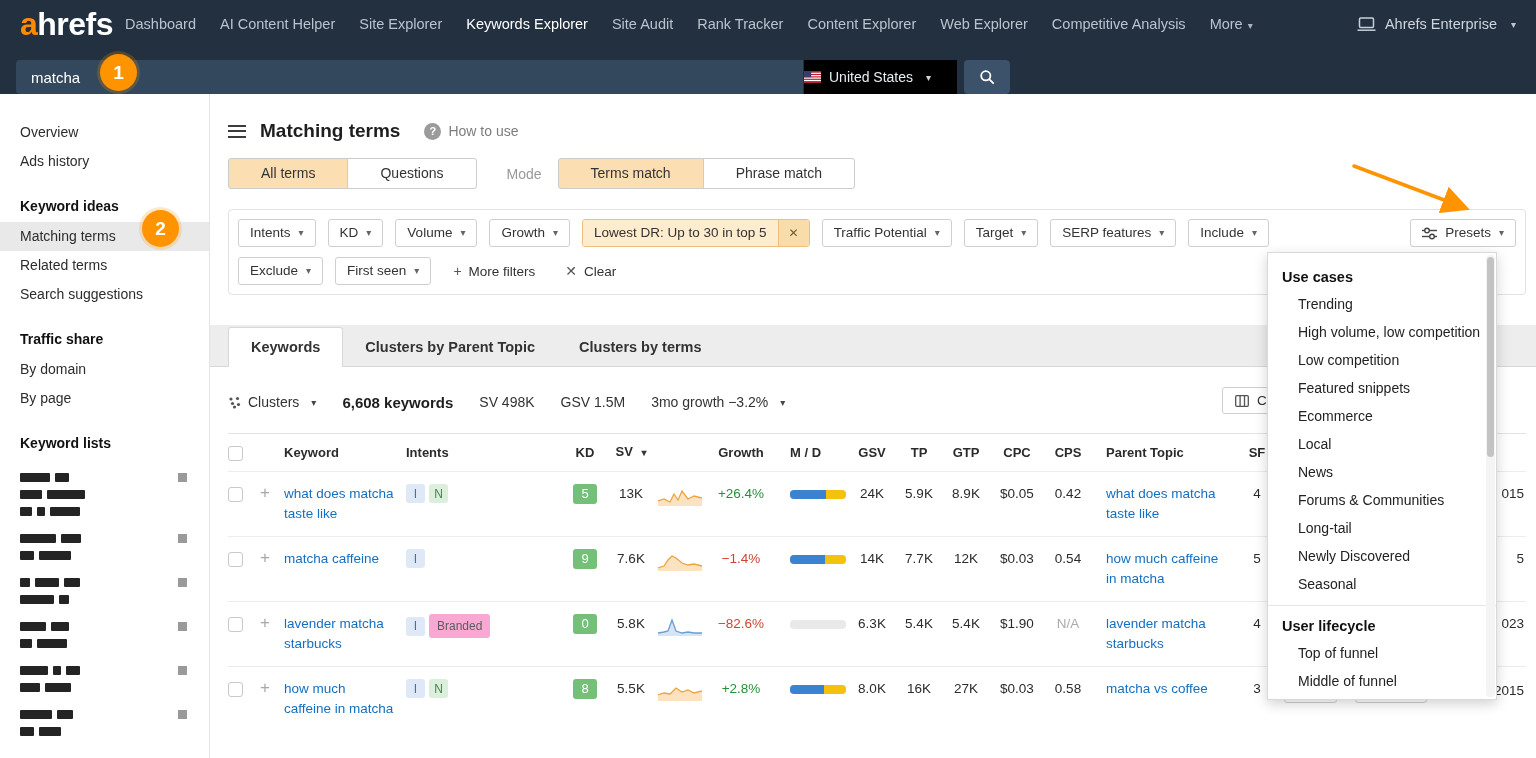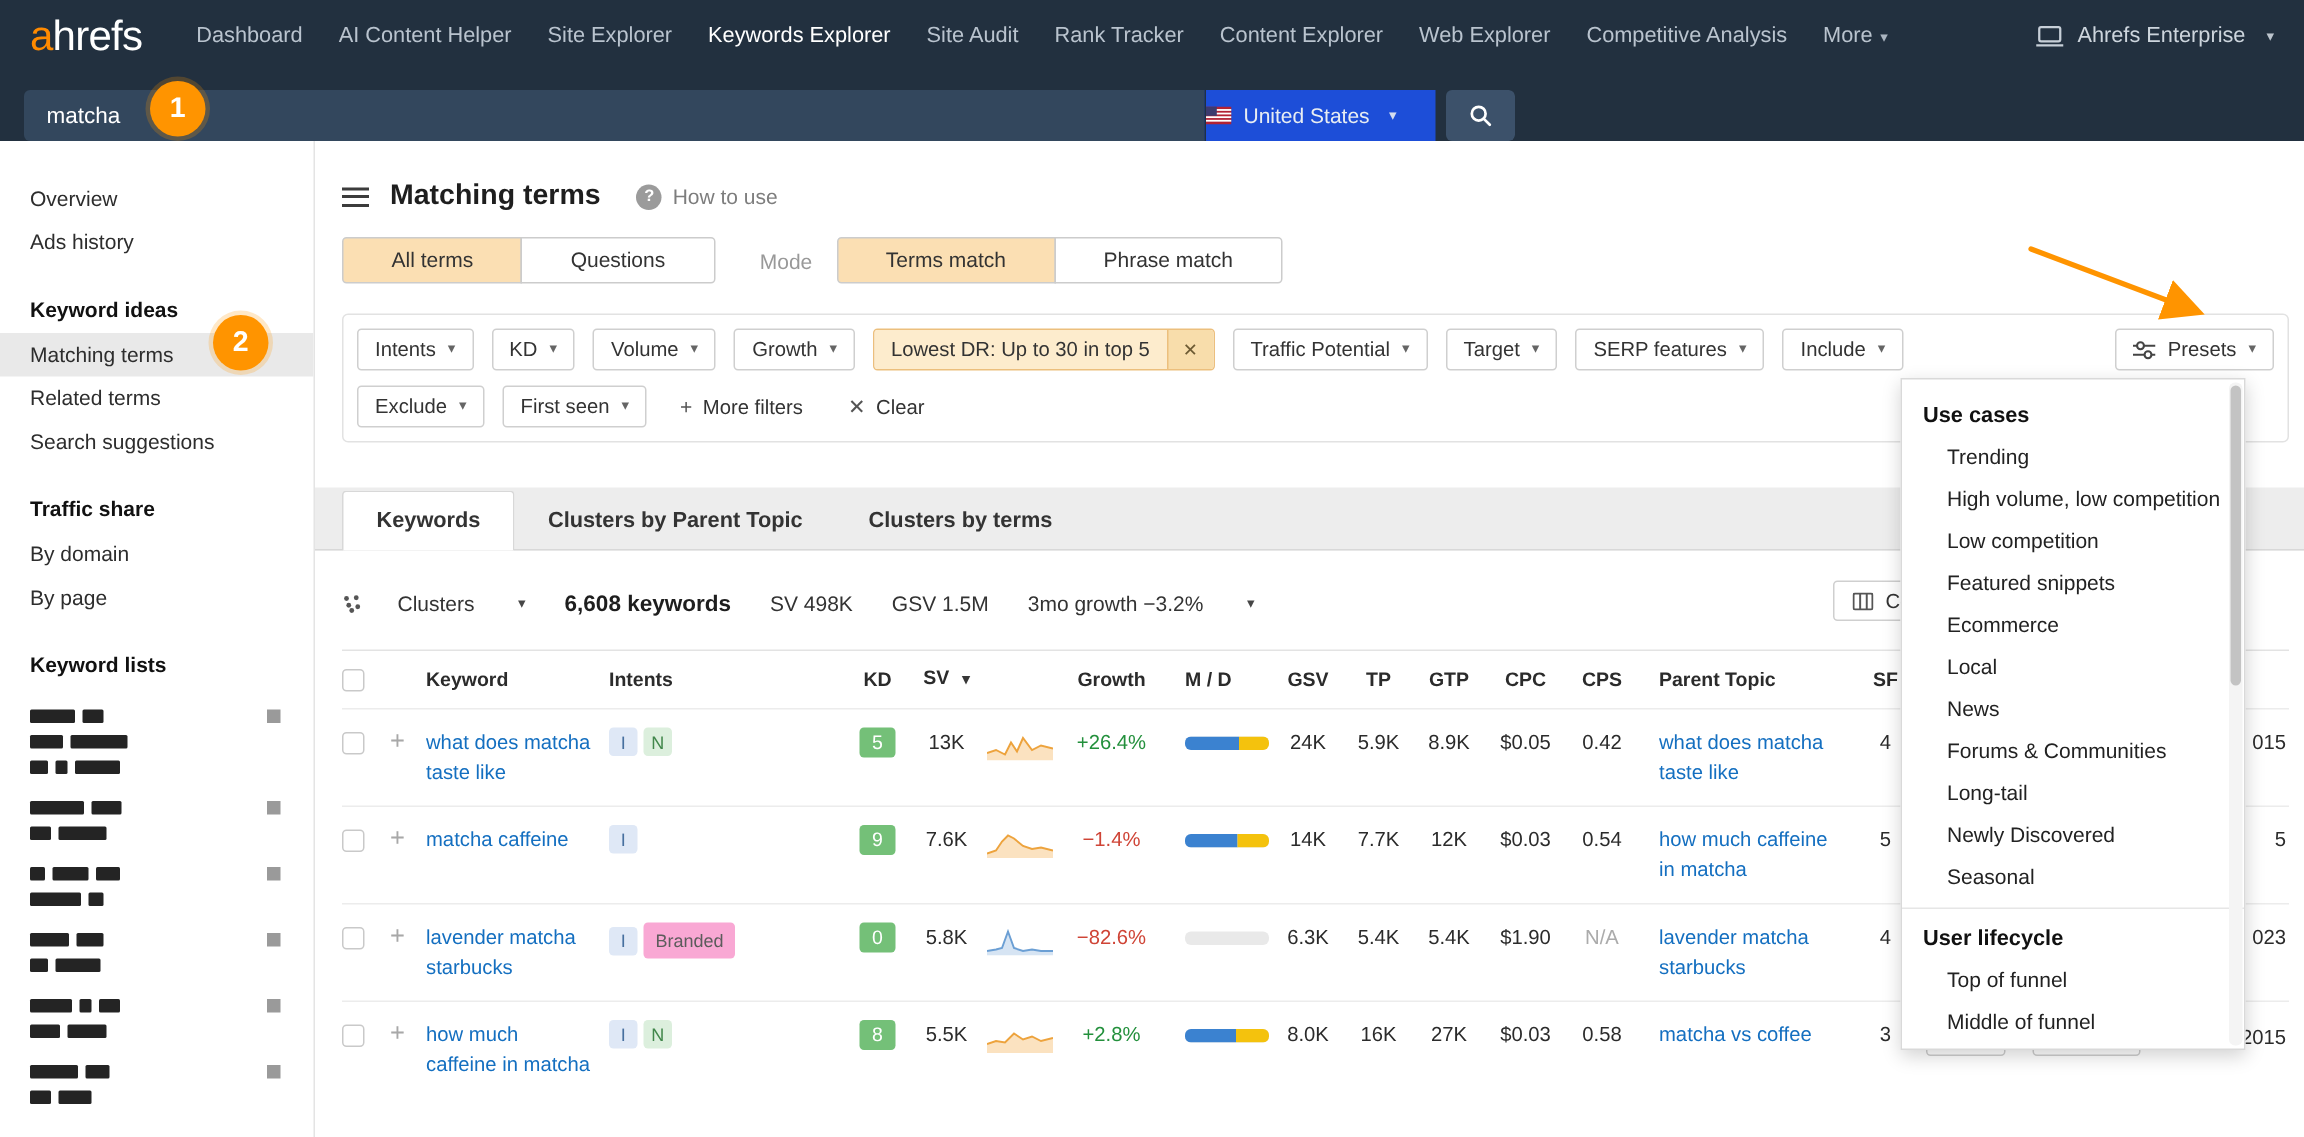--- a/index.html
+++ b/index.html
@@ -2,32 +2,32 @@
 <html><head>
 <meta charset="utf-8">
 <style>
   *{margin:0;padding:0;box-sizing:border-box}
   html,body{width:1536px;height:758px;overflow:hidden}
   body{font-family:"Liberation Sans",sans-serif;background:#fff;color:#333;font-size:14px}
   .page{position:relative;width:1536px;height:758px;overflow:hidden;background:#fff}
 
   
   .topnav{position:absolute;top:0;left:0;right:0;height:48px;background:#22303f;display:flex;align-items:center;padding:0 20px;z-index:10}
-  .logo{font-size:28px;font-weight:normal;color:#fff;letter-spacing:-.5px;margin-right:24px;cursor:pointer}
+  .logo{font-size:32px;font-weight:bold;color:#fff;letter-spacing:-.5px;cursor:pointer}
   .logo .accent{color:#ff8a00}
   .nav-item{color:#b9c3ce;font-size:14.5px;padding:0 12px;cursor:pointer;white-space:nowrap;text-decoration:none}
   .nav-item.active{color:#fff}
   .caret{font-size:10px;margin-left:5px;opacity:.9;display:inline-block}
   .topnav-right{margin-left:auto;display:flex;align-items:center;color:#cdd5dd;font-size:14.5px;gap:9px;cursor:pointer}
 
   
   .searchrow{position:absolute;top:48px;left:0;right:0;height:46px;background:#22303f;display:flex;align-items:flex-end;padding:0 16px;z-index:10}
   .search-group{display:flex;height:34px;width:994px;border-radius:4px;overflow:hidden}
   .search-input{flex:1;background:#33475d;border:none;color:#fff;font-size:15px;padding:0 15px;outline:none;font-family:"Liberation Sans",sans-serif}
-  .country-btn{width:154px;background:#1d4ed8;border-left:1px solid #22303f;color:#e8edf2;font-size:14px;display:flex;align-items:center;gap:8px;padding:0 0;cursor:pointer}
+  .country-btn{width:154px;background:#000000;border-left:1px solid #22303f;color:#e8edf2;font-size:14px;display:flex;align-items:center;gap:8px;padding:0 0;cursor:pointer}
   .search-btn{width:46px;background:#3c516a;display:flex;align-items:center;justify-content:center;cursor:pointer;margin-left:7px;border-radius:4px;height:34px}
 
   
   .step-badge{position:absolute;width:37px;height:37px;border-radius:50%;background:#ff9400;color:#fff;font-size:19px;font-weight:bold;display:flex;align-items:center;justify-content:center;z-index:60;box-shadow:0 0 0 3px rgba(255,148,0,.22)}
   .badge1{left:100px;top:54px}
   .badge2{left:142px;top:210px}
   .arrow-svg{position:absolute;left:1342px;top:160px;z-index:45;pointer-events:none}
 
   
   .sidebar{position:absolute;top:94px;left:0;width:210px;bottom:0;background:#fff;border-right:1px solid #e4e4e4;padding-top:24px;font-size:14px;overflow:hidden}
@@ -66,21 +66,21 @@
   .chip-x{padding:5px 10px;background:#f8ddab;color:#6e5b33;display:flex;align-items:center;border-left:1px solid #ecbf7d;font-size:12px}
   .presets-btn{margin-left:auto}
   .link-btn{display:inline-flex;align-items:center;gap:7px;font-size:13.5px;color:#333;cursor:pointer;padding:5px 2px;white-space:nowrap}
   .link-btn .sym{color:#555;font-size:14px}
 
   .result-tabs{margin-top:30px;background:#ededed;border-bottom:1px solid #d8d8d8;display:flex;align-items:flex-end;padding-left:18px;height:42px}
   .rtab{padding:11px 22px;font-size:14.5px;font-weight:bold;color:#333;cursor:pointer;white-space:nowrap}
   .rtab.active{background:#fff;border:1px solid #d8d8d8;border-bottom:none;border-radius:3px 3px 0 0;margin-bottom:-1px;padding-bottom:12px}
 
   .stats-row{position:relative;display:flex;align-items:center;gap:26px;margin:20px 10px 0 18px;font-size:14px;height:30px;color:#333}
-  .ctrl{display:inline-flex;align-items:center;gap:24px;cursor:pointer}
+  .ctrl{display:inline-flex;align-items:center;gap:7px;cursor:pointer}
   .bold15{font-weight:bold;font-size:15px;color:#1e1e1e}
   .columns-btn{position:absolute;left:994px;top:0;display:inline-flex;align-items:center;gap:8px;padding:5px 12px;border:1px solid #cfcfcf;border-radius:3px;background:#fff;font-size:13.5px;cursor:pointer}
 
   
   .ktable{margin:16px 10px 0 18px;font-size:13.5px}
   .trow{display:grid;grid-template-columns:30px 26px 122px 160px 38px 54px 50px 66px 16px 58px 48px 46px 48px 54px 48px 14px 138px 26px 1fr;align-items:start;border-bottom:1px solid #ececec;padding:12px 0}
   .thead{border-top:1px solid #e3e3e3;font-weight:bold;color:#4c4c4c;font-size:13px;padding:8px 0;align-items:center}
   .cell{min-width:0;line-height:20px;color:#2b2b2b}
   .num{text-align:center}
   .center{text-align:center}

